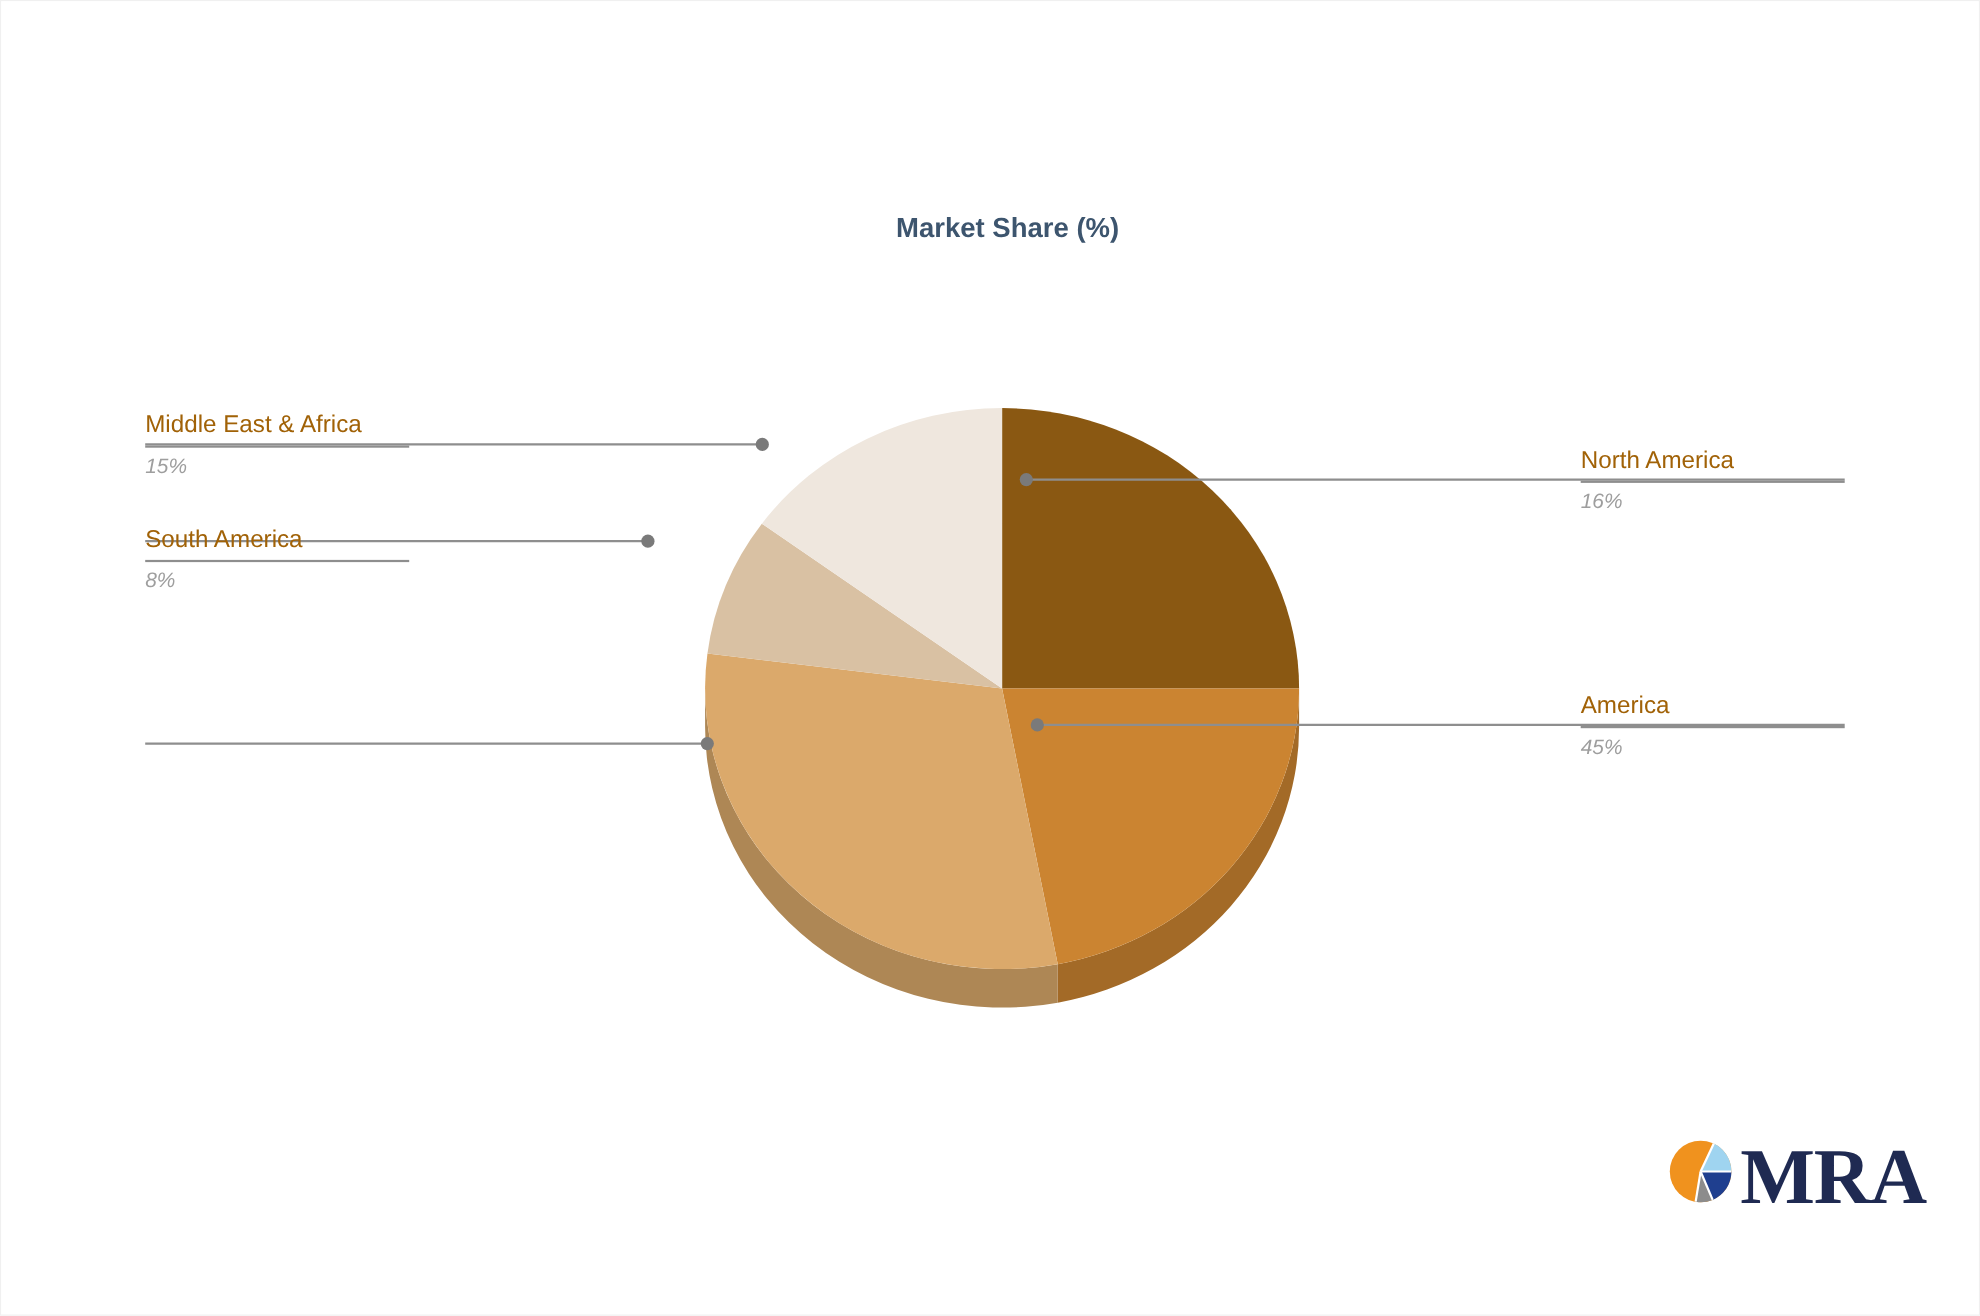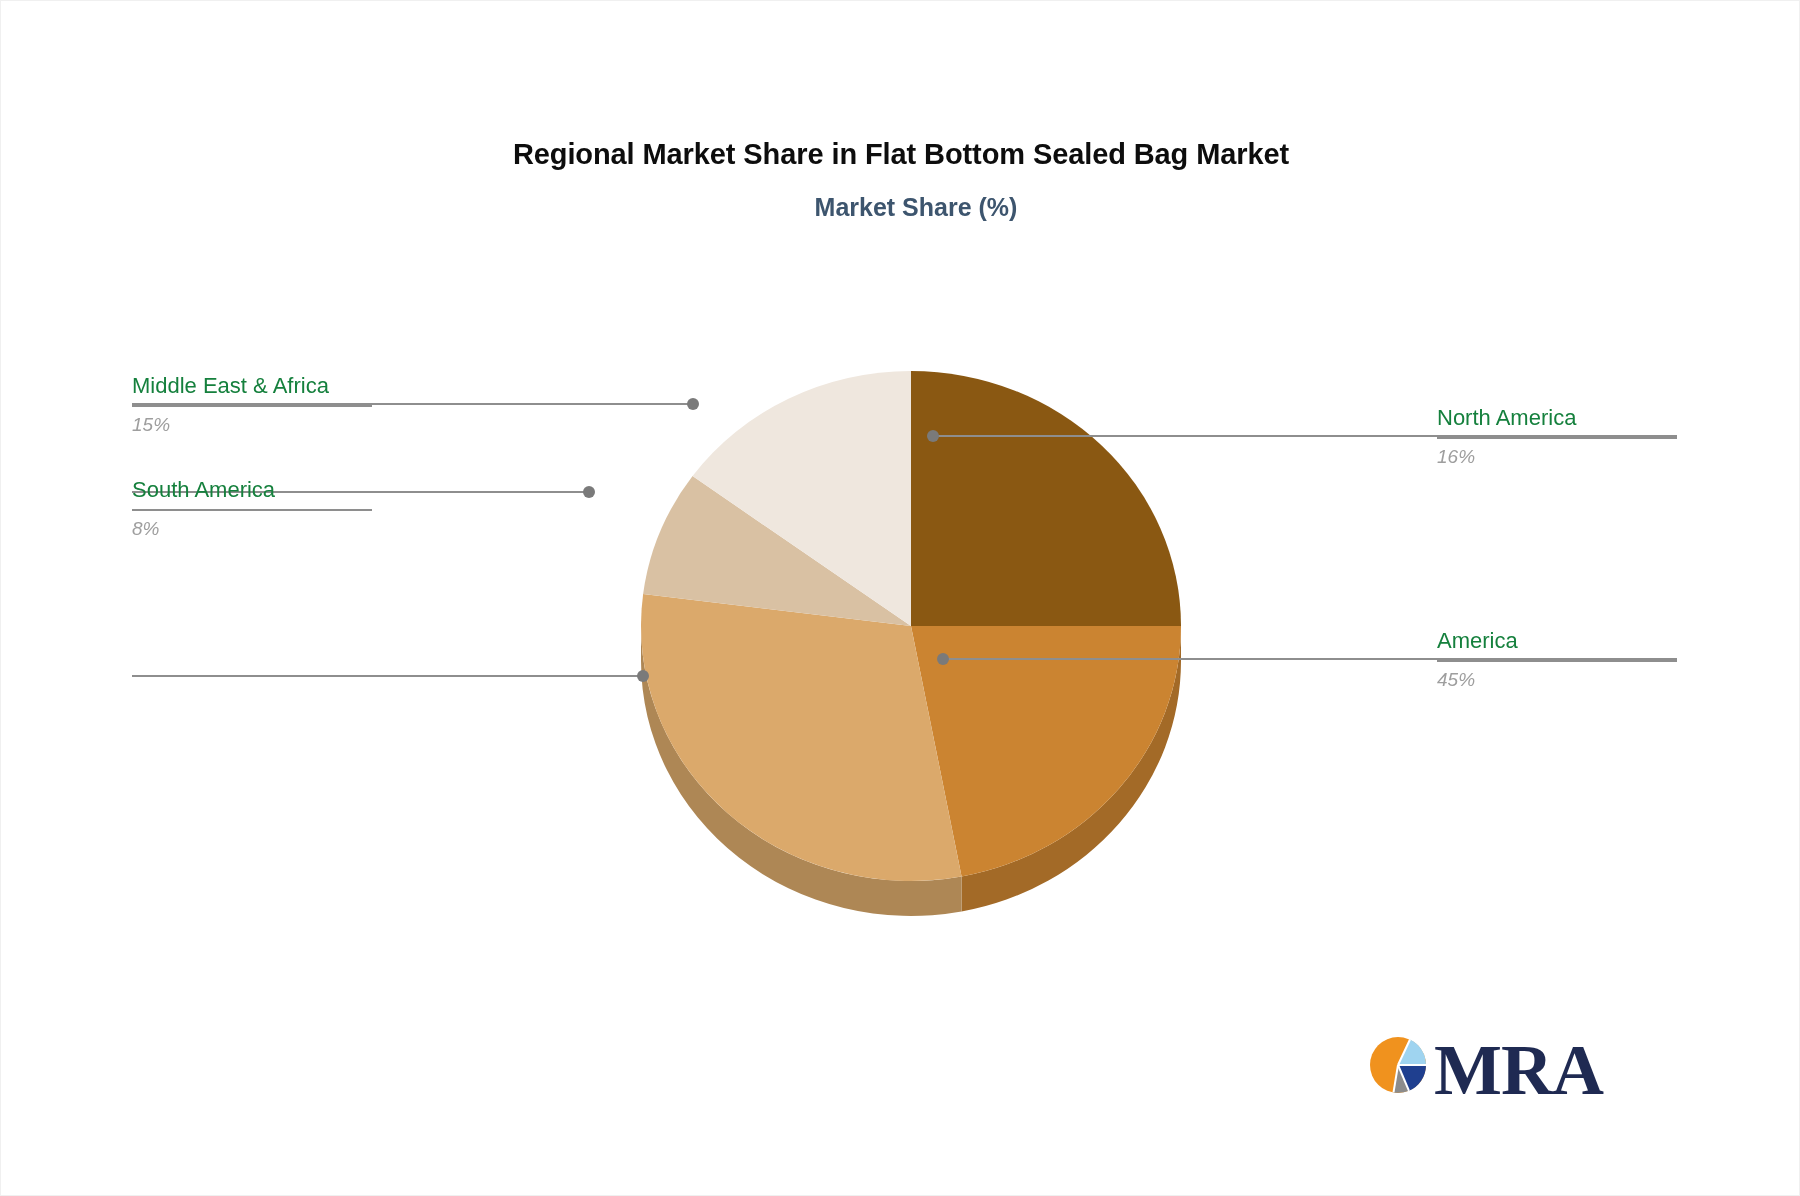--- a/index.html
+++ b/index.html
@@ -32,49 +32,48 @@
     margin-left:15px;
   }
 
   
   #pie-wrap{position:absolute;left:0;top:0;width:1800px;height:1196px;}
   #pie-svg{position:absolute;left:0;top:0;}
 
   
   .callout{position:absolute;}
   .callout .lbl{
-    font-size:22px;color:#15803d;white-space:nowrap;line-height:30px;
+    font-size:22px;color:#a16207;white-space:nowrap;line-height:30px;
   }
   .callout .rule{
     height:0;border-top:2px solid #8e8e8e;margin-top:4px;margin-bottom:3px;
   }
   .callout .pct{
     font-size:19px;color:#9e9e9e;white-space:nowrap;line-height:30px;font-style:italic;
   }
   .callout.right .lbl,.callout.right .pct{text-align:left;}
   .callout.left  .lbl,.callout.left  .pct{text-align:left;}
 
   
   #leaders{position:absolute;left:0;top:0;pointer-events:none;}
 
   
-  #logo{position:absolute;left:1368px;top:1035px;height:80px;}
+  #logo{position:absolute;left:1516px;top:1035px;height:80px;}
   #logo-text{
     position:absolute;left:65px;top:-2px;
     font-family:"Liberation Serif", serif;
     font-size:72px;font-weight:bold;color:#1f2a52;
     letter-spacing:-1px;line-height:72px;
   }
 </style>
 </head>
 <body>
 
 <div id="canvas">
 
-  <div id="title">Regional Market Share in Flat Bottom Sealed Bag Market</div>
   <div id="subtitle">Market Share (%)</div>
 
   <div id="pie-wrap">
     <svg id="pie-svg" width="1800" height="1196" viewBox="0 0 1800 1196">
       <defs></defs>
 
       <g>
           <path d="M 1180 625 A 270 255 0 0 1 960.5929549381457 875.4832489358156 L 960.5929549381457 910.4832489358156 A 270 255 0 0 0 1180 660 Z" fill="#a36a27"></path>
           <path d="M 960.5929549381457 875.4832489358156 A 270 255 0 0 1 640 625 L 640 660 A 270 255 0 0 0 960.5929549381457 910.4832489358156 Z" fill="#ae8755"></path>
         </g>

